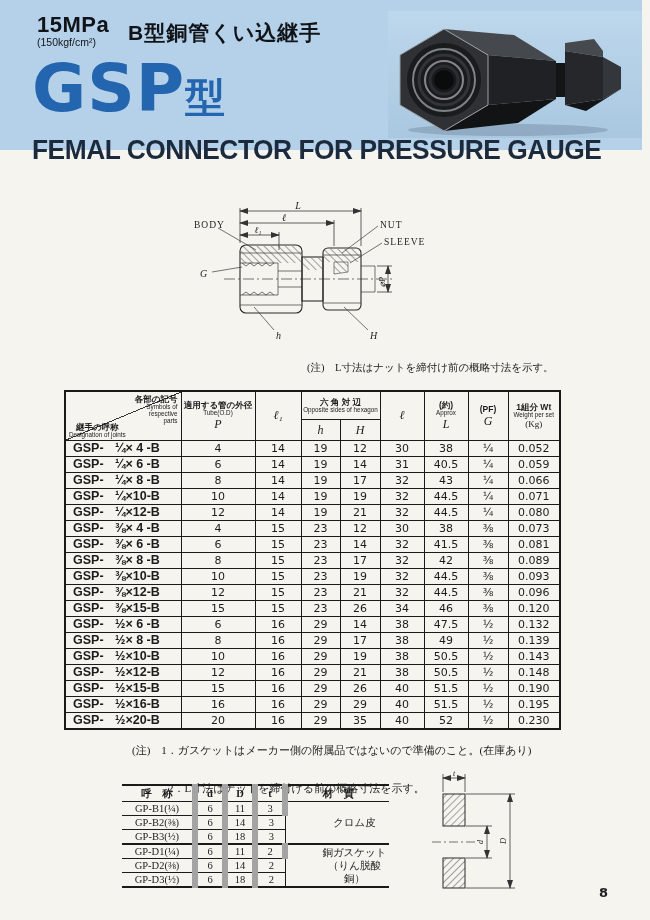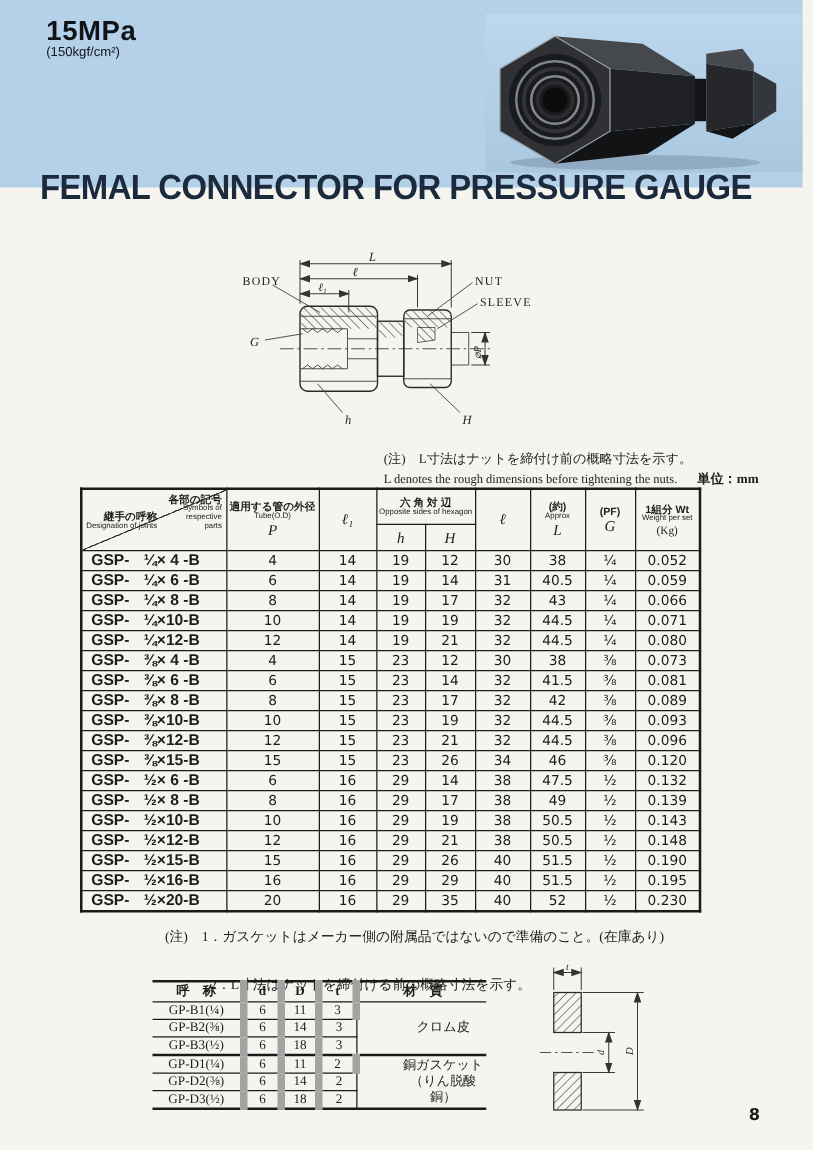--- a/index.html
+++ b/index.html
@@ -38,21 +38,21 @@
   .main-table thead .en{font-size:6.3px;font-weight:normal;display:block;line-height:1.1;color:#222;}
   .main-table thead .sym{font-size:12px;font-weight:normal;font-style:italic;
                          font-family:"Liberation Serif",serif;display:block;line-height:1.2;}
   .main-table thead th{text-align:center;vertical-align:middle;font-weight:normal;}
   .hrow1 th{height:27px;}
   .hrow2 th{height:20px;}
   th.corner{position:relative;
      background-image:linear-gradient(to bottom right,transparent 49.5%,#333 49.5%,#333 50.6%,transparent 50.6%);}
   .corner .tr{position:absolute;top:2px;right:3px;text-align:right;}
   .corner .tr .en{white-space:pre-line;}
-  .corner .bl{position:absolute;bottom:15px;left:3px;text-align:right;}
+  .corner .bl{position:absolute;bottom:1px;left:3px;text-align:center;}
   th.vbot{vertical-align:bottom;padding-bottom:2px;}
   .main-table tbody td{height:15px;line-height:15px;text-align:center;font-size:11px;
       font-family:"DejaVu Sans",sans-serif;}
   .main-table tbody td.c-des{text-align:left;font-weight:bold;font-size:12.5px;
       font-family:"Liberation Sans",sans-serif;margin-left:15px;}
   .c-des .pfx{display:inline-block;width:42px;padding-left:7px;}
 
   
   .gasket-table{left:122px;top:784px;width:267px;font-family:"Liberation Serif",serif;
       border-top:2px solid #1a1a1a;border-bottom:2px solid #1a1a1a;table-layout:fixed;}
@@ -72,20 +72,22 @@
   .dim{stroke:#3a3a3a;stroke-width:.8;fill:none;}
   .out{stroke:#2b2b2b;stroke-width:1.1;fill:none;}
   .thin{stroke:#3a3a3a;stroke-width:.7;fill:none;}
 </style>
 </head>
 <body>
 
 <div class="abs band">
   <div class="abs mpa">15MPa</div>
   <div class="abs mpa-sub">(150kgf/cm²)</div>
+  <div class="abs type-jp">B型銅管くい込継手</div>
+  <div class="abs model"><span>GSP</span><span class="sfx">型</span></div>
   <div class="abs title-en">FEMAL CONNECTOR FOR PRESSURE GAUGE</div>
 </div>
 
 <div class="abs photo">
   <svg width="254" height="127" viewBox="0 0 254 127">
     <ellipse cx="120" cy="119" rx="100" ry="6" fill="rgba(25,40,60,0.18)"></ellipse>
 
     <polygon points="56,18 100,44 168,50 126,24" fill="#45484d"></polygon>
     <polygon points="100,44 168,50 168,88 100,94" fill="#202124"></polygon>
     <polygon points="56,120 100,94 168,88 130,112" fill="#121315"></polygon>
@@ -174,21 +176,20 @@
     <text x="18" y="77" font-size="10" font-style="italic">G</text>
     <line x1="92" y1="130" x2="72" y2="107" class="thin"></line>
     <text x="94" y="139" font-size="10" font-style="italic">h</text>
     <line x1="186" y1="130" x2="162" y2="107" class="thin"></line>
     <text x="188" y="139" font-size="10" font-style="italic">H</text>
   </svg>
 </div>
 
 <div class="abs note-top">
   <div><span>(注)　L寸法はナットを締付け前の概略寸法を示す。</span></div>
-  <div><span class="en">L denotes the rough dimensions before tightening the nuts.</span><span class="unit">単位：mm</span></div>
 </div>
 
 <table class="abs main-table">
   <colgroup>
     <col style="width:116px">
       <col style="width:74px">
       <col style="width:46px">
     <col style="width:39px">
       <col style="width:40px">
       <col style="width:44px">

